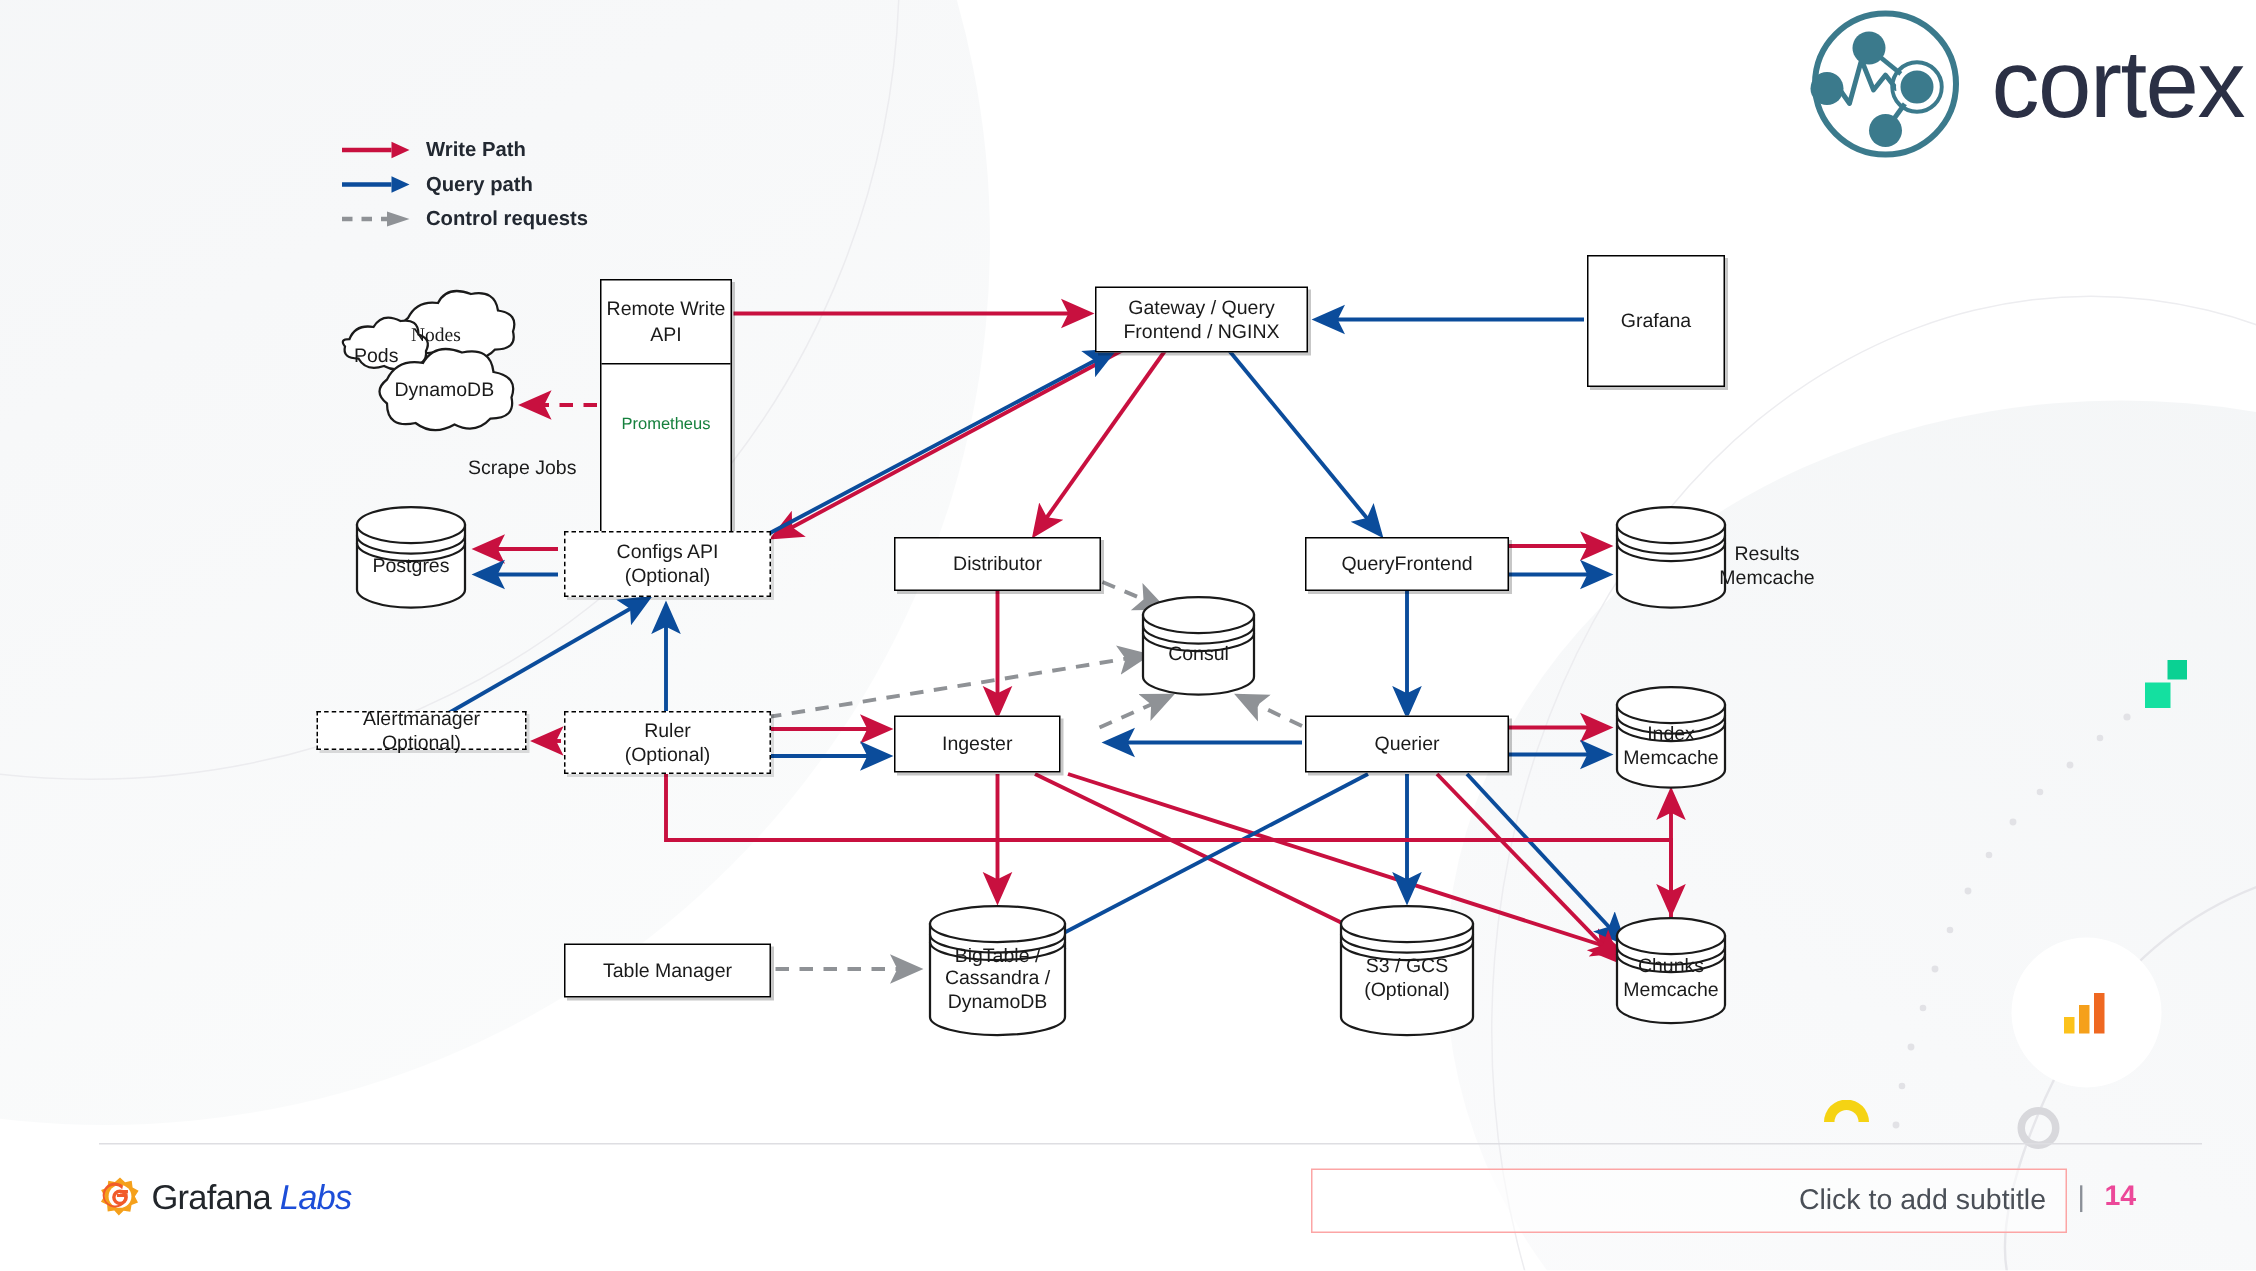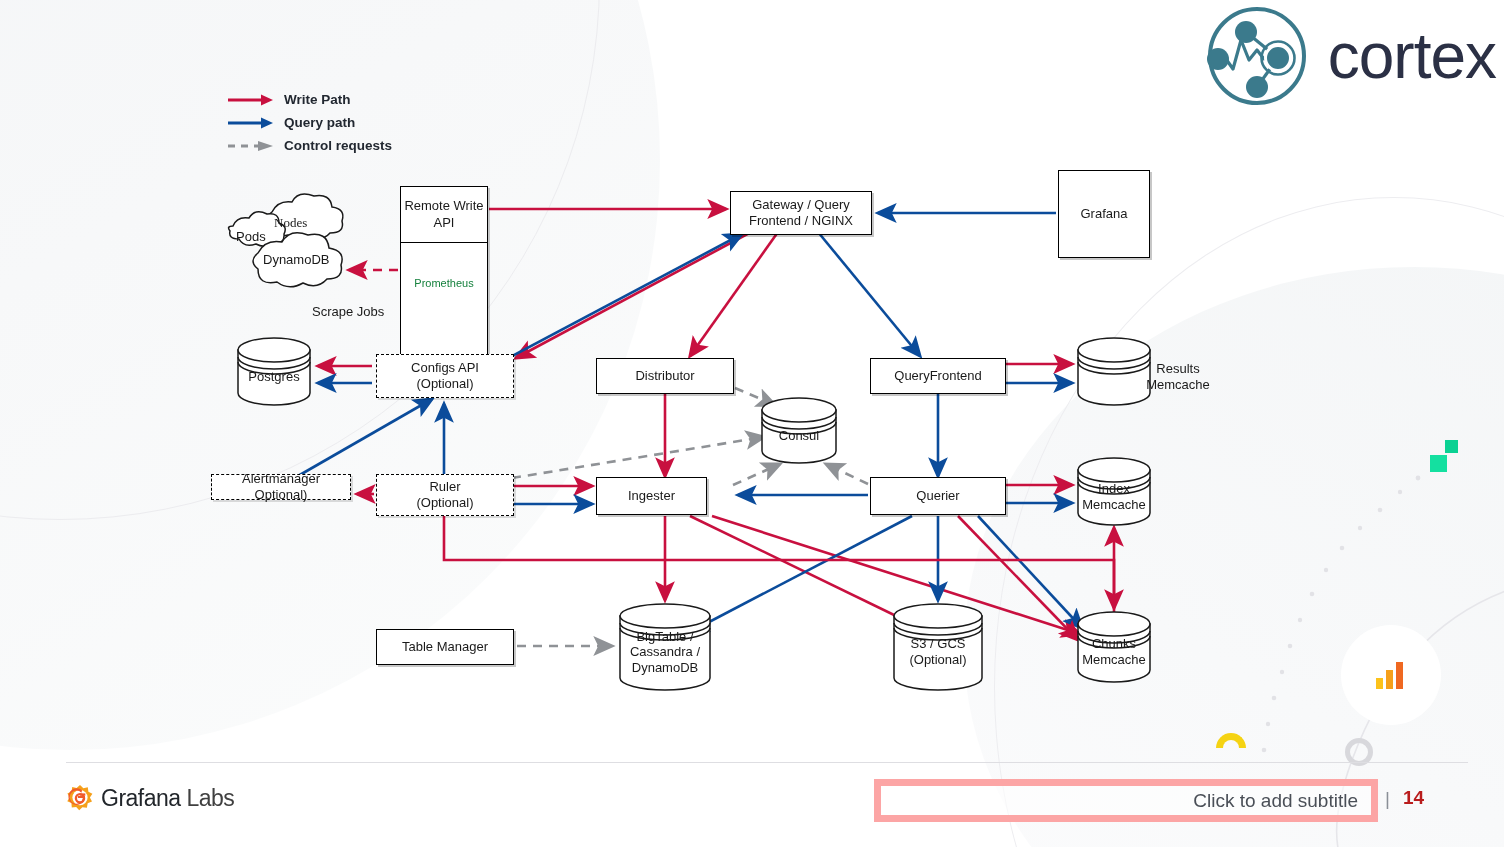--- a/index.html
+++ b/index.html
@@ -171,38 +171,38 @@
   .footer-rule {
     position: absolute; left: 66px; right: 36px; top: 762px;
     height: 1px; background: #dedee2; z-index: 8;
   }
   .gl-logo {
     position: absolute; left: 66px; top: 784px;
     display: flex; align-items: center; gap: 7px; z-index: 9;
   }
   .gl-text { font-size: 23px; letter-spacing: -0.5px; line-height: 1; }
   .gl-g { color: #22262b; }
-  .gl-l { color: #404040; }
+  .gl-l { color: #1d4ed8; font-style: italic; }
   .subtitle-box {
     position: absolute; left: 874px; top: 779px;
     width: 504px; height: 43px;
-    border: 7px solid #fca5a5;
+    border: 1px solid #fca5a5;
     background: rgba(255,255,255,0.55);
     display: flex; align-items: center; justify-content: flex-end;
     padding-right: 13px;
     z-index: 9;
     font-size: 19px; color: #4a4f57;
   }
   .page-sep {
     position: absolute; left: 1385px; top: 788px;
     font-size: 19px; color: #8a8f97; z-index: 9;
   }
   .page-num {
     position: absolute; left: 1403px; top: 787px;
-    font-size: 19px; font-weight: bold; color: #b91c1c; z-index: 9;
+    font-size: 19px; font-weight: bold; color: #ec4899; z-index: 9;
   }
 
   svg.edges { position: absolute; inset: 0; width: 1504px; height: 847px; z-index: 4; }
   svg.clouds { position: absolute; inset: 0; width: 1504px; height: 847px; z-index: 5; }
   svg.cyls  { position: absolute; inset: 0; width: 1504px; height: 847px; z-index: 5; }
 </style>
 </head>
 <body>
 
 <div id="slide">

